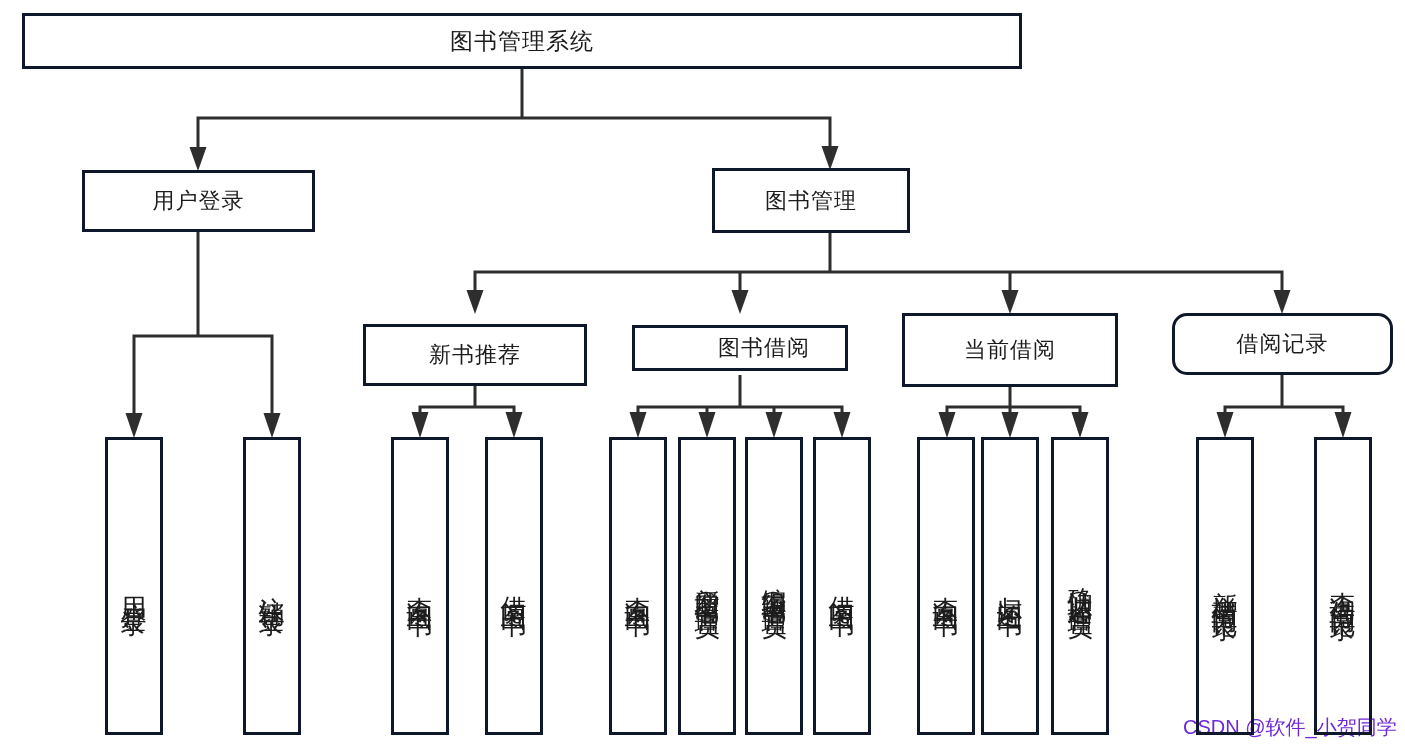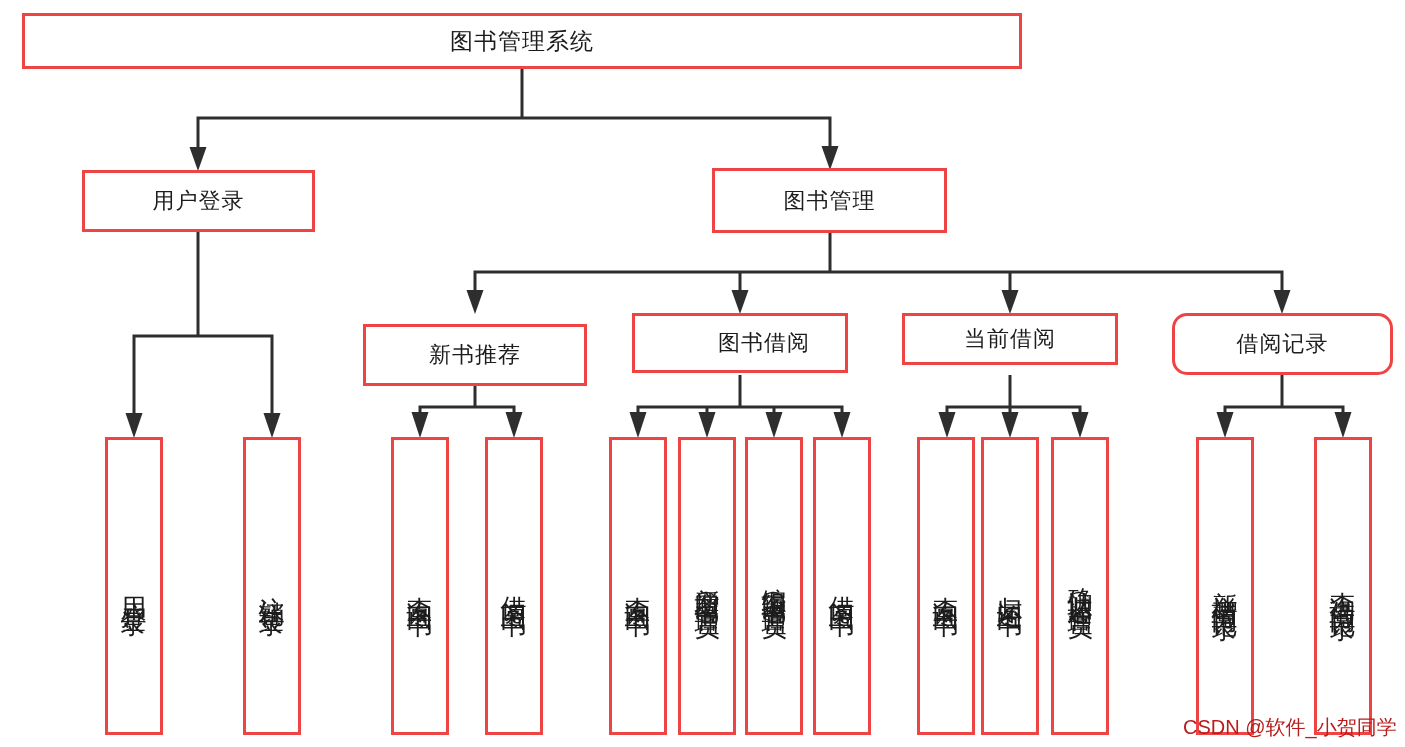--- a/index.html
+++ b/index.html
@@ -20,21 +20,21 @@
   .connectors {
     position: absolute;
     left: 0;
     top: 0;
     z-index: 1;
   }
   .node {
     position: absolute;
     box-sizing: border-box;
     background: #ffffff;
-    border: 3px solid #ef4444;
+    border: 3px solid #0f172a;
     color: #1c1c1c;
     display: flex;
     align-items: center;
     justify-content: center;
     z-index: 2;
   }
   .node.h { font-size: 22px; letter-spacing: 1px; }
   .node.root { font-size: 23px; }
   .leaf span {
     writing-mode: vertical-rl;
@@ -44,21 +44,21 @@
     line-height: 1;
     color: #1c1c1c;
     white-space: nowrap;
   }
   .leaf.long span { font-size: 25px; letter-spacing: 4px; }
   .watermark {
     position: absolute;
     left: 1183px;
     top: 714px;
     font-size: 20px;
-    color: #b91c1c;
+    color: #6d28d9;
     z-index: 3;
     mix-blend-mode: darken;
     white-space: nowrap;
   }
 </style>
 </head>
 <body>
 
 <div class="stage">
 
@@ -98,25 +98,25 @@
       <polygon points="1001.5,412 1018.5,412 1010,438"></polygon>
       <polygon points="1071.5,412 1088.5,412 1080,438"></polygon>
       <polygon points="1216.5,412 1233.5,412 1225,438"></polygon>
       <polygon points="1334.5,412 1351.5,412 1343,438"></polygon>
     </g>
   </svg>
 
   <div class="node h root" style="left:22px; top:13px; width:1000px; height:56px;">图书管理系统</div>
 
   <div class="node h" style="left:82px; top:170px; width:233px; height:62px;">用户登录</div>
-  <div class="node h" style="left:712px; top:168px; width:235px; height:65px;">图书管理</div>
+  <div class="node h" style="left:712px; top:168px; width:198px; height:65px;">图书管理</div>
 
   <div class="node h" style="left:363px; top:324px; width:224px; height:62px;">新书推荐</div>
-  <div class="node h" style="left:632px; top:313px; width:216px; height:60px;padding-left:48px;">图书借阅</div>
-  <div class="node h" style="left:902px; top:313px; width:216px; height:52px;">当前借阅</div>
+  <div class="node h" style="left:632px; top:325px; width:216px; height:46px;padding-left:48px;">图书借阅</div>
+  <div class="node h" style="left:902px; top:313px; width:216px; height:74px;">当前借阅</div>
   <div class="node h" style="left:1172px; top:313px; width:221px; height:62px;border-radius:15px;">借阅记录</div>
 
   <div class="node leaf" style="left:105px; top:437px; width:58px; height:298px;">
     <span>用户登录</span>
   </div>
   <div class="node leaf" style="left:243px; top:437px; width:58px; height:298px;">
     <span>注销登录</span>
   </div>
 
   <div class="node leaf" style="left:391px; top:437px; width:58px; height:298px;">

